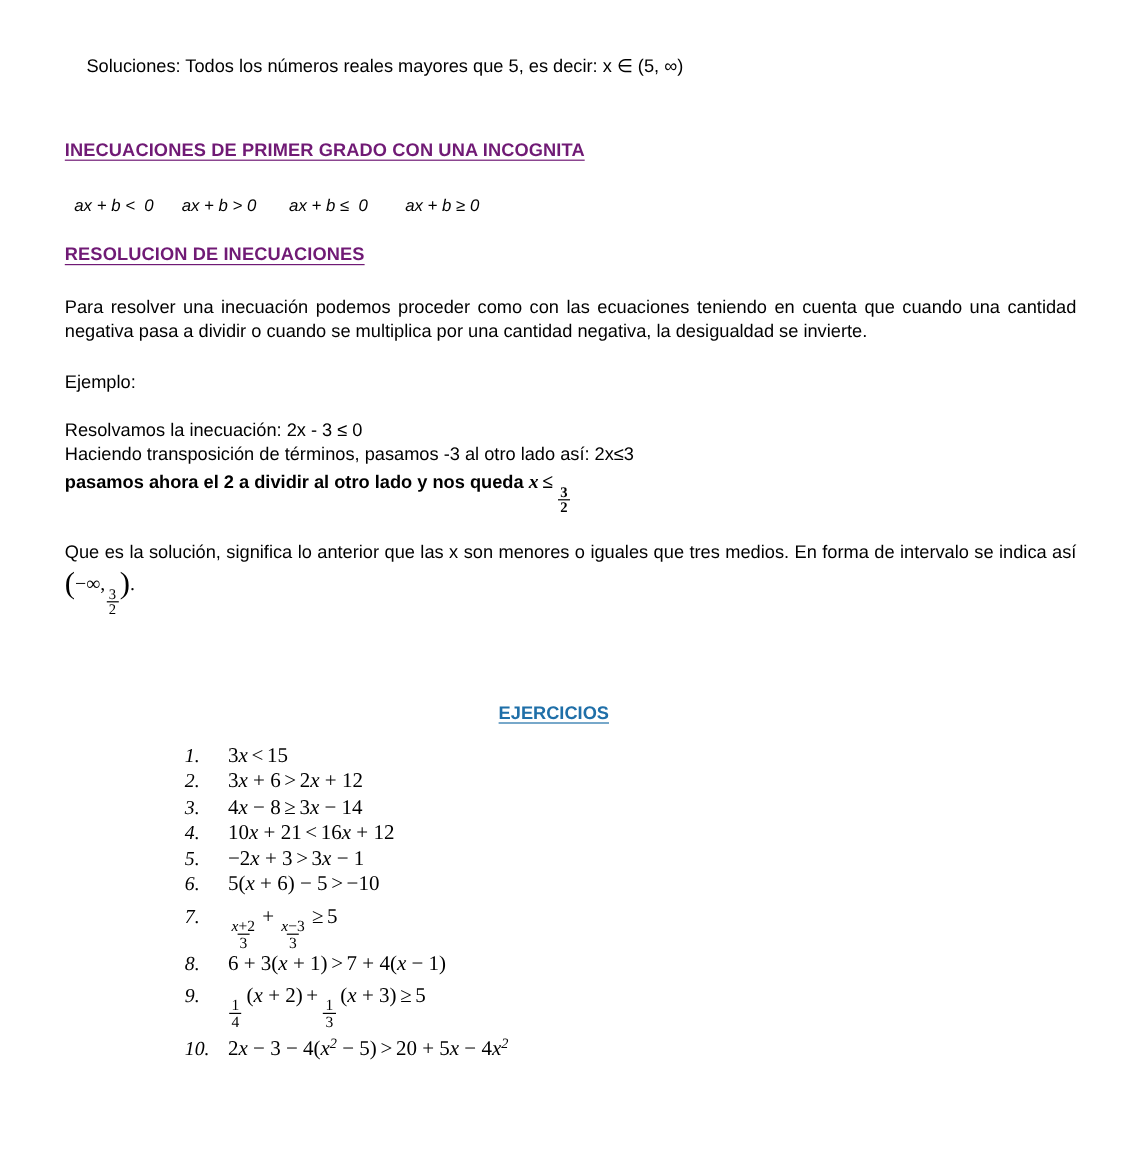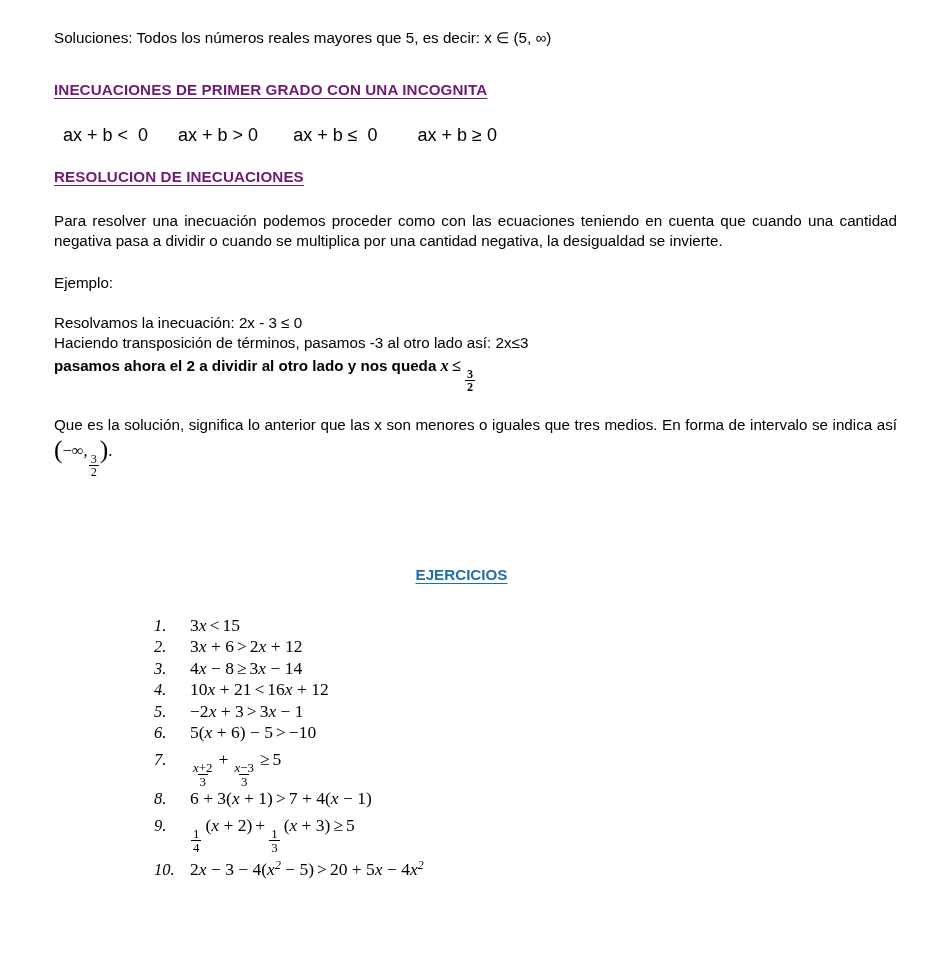--- a/index.html
+++ b/index.html
@@ -18,21 +18,21 @@
   .page {
     position: relative;
     width: 949px;
     height: 980px;
     box-sizing: border-box;
     padding: 26px 52px 0 54px;
   }
   .lead-line {
     font-size: 15.2px;
     line-height: 20px;
-    margin: 0;
+    margin: 18px;
     padding-top: 2px;
     text-align: left;
   }
   .section-heading {
     font-size: 15.2px;
     font-weight: bold;
     color: #701a75;
     text-decoration: underline;
     text-underline-offset: 3px;
     letter-spacing: 0.1px;
@@ -52,24 +52,25 @@
     text-align: justify;
   }
   p.para-left {
     margin: 0;
     font-size: 15.2px;
     line-height: 20px;
     text-align: left;
   }
   .forms-line {
     margin: 0;
-    font-size: 18px;
+    font-size: 14px;
     line-height: 22px;
     padding-left: 4px;
     white-space: pre;
+    font-style: italic;
   }
 
   
   .math {
     font-family: "Liberation Serif", serif;
     font-style: italic;
     font-size: 16.5px;
   }
   .math-up {
     font-family: "Liberation Serif", serif;
@@ -105,21 +106,21 @@
   }
 
   
   .ejercicios-title {
     text-align: center;
     font-size: 15.2px;
     font-weight: bold;
     color: #1F6FA8;
     text-decoration: underline;
     text-underline-offset: 3px;
-    margin: 16px;
+    margin: 0;
     padding-right: 28px;
   }
   .ex-list {
     margin: 0;
     padding: 0 0 0 100px;
     list-style: none;
   }
   .ex-item {
     display: flex;
     align-items: baseline;

